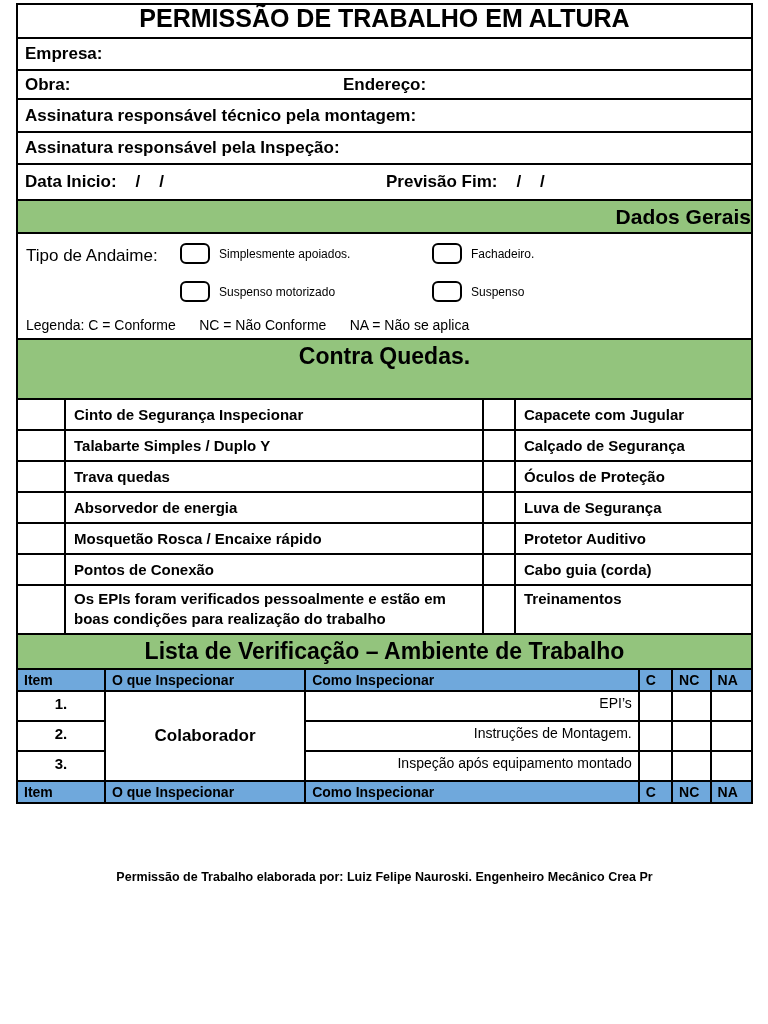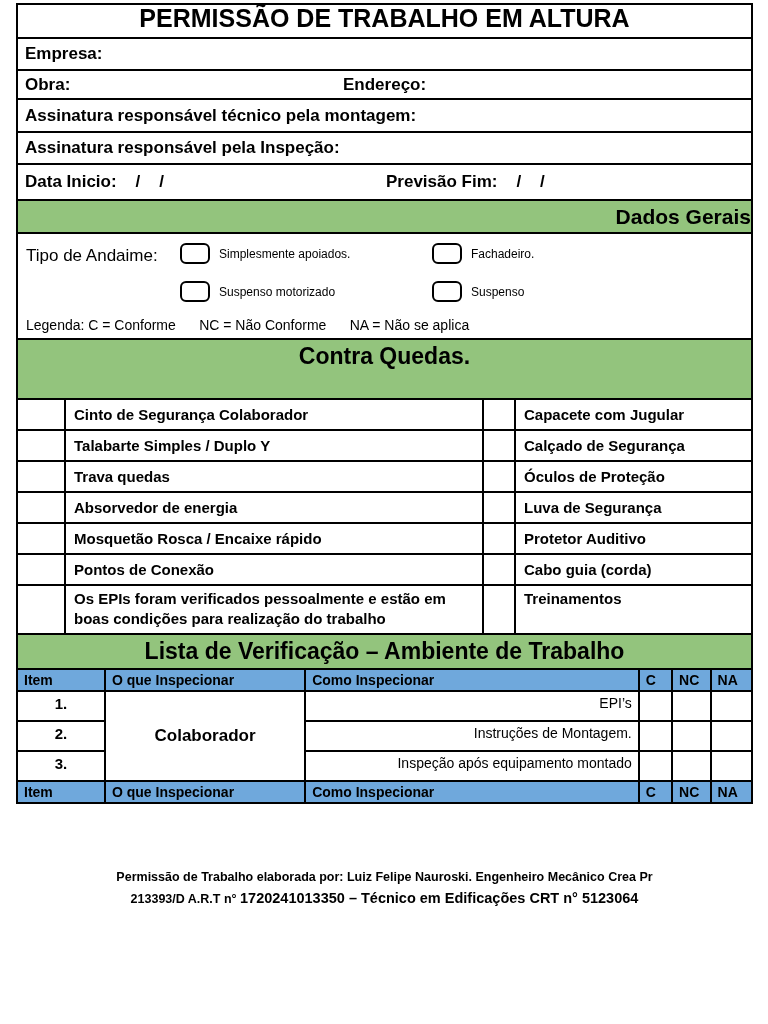--- a/index.html
+++ b/index.html
@@ -141,21 +141,21 @@
   <table class="block tbl checklist">
     <colgroup>
       <col style="width:48px">
         <col>
         <col style="width:32px">
         <col style="width:237px">
     </colgroup>
     <tbody>
       <tr>
         <td class="mark"></td>
-        <td class="item">Cinto de Segurança Colaborador</td>
+        <td class="item">Cinto de Segurança Inspecionar</td>
         <td class="mark"></td>
         <td class="item">Capacete com Jugular</td>
       </tr>
       <tr>
         <td class="mark"></td>
         <td class="item">Talabarte Simples / Duplo Y</td>
         <td class="mark"></td>
         <td class="item">Calçado de Segurança</td>
       </tr>
       <tr>
@@ -239,16 +239,15 @@
         <th>Como Inspecionar</th>
         <th class="narrow">C</th>
         <th class="narrow">NC</th>
         <th class="narrow">NA</th>
       </tr>
     </tbody>
   </table>
 
   <div class="footer">
     <div>Permissão de Trabalho elaborada por: Luiz Felipe Nauroski. Engenheiro Mecânico Crea Pr</div>
-    <div><span>213393/D A.R.T n° </span><span class="big">1720241013350 – Técnico em Edificações CRT n° 5123064</span></div>
   </div>
 
 </div>
 
 </body></html>

